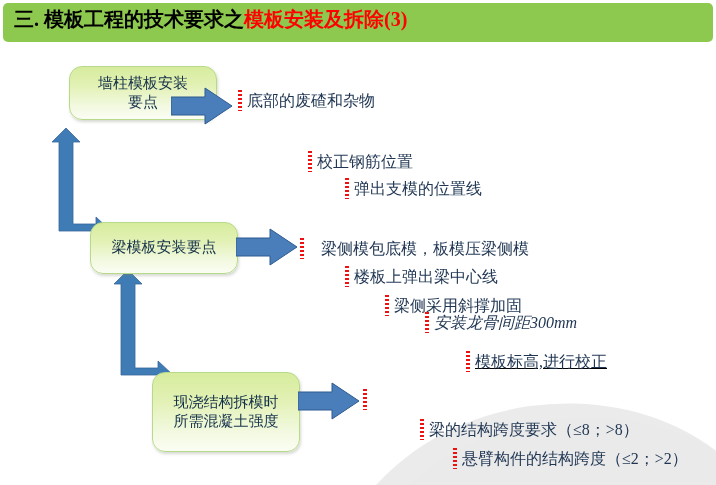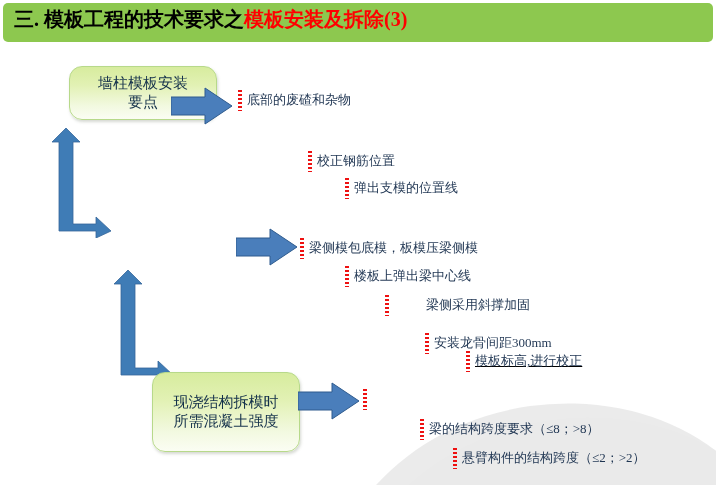--- a/index.html
+++ b/index.html
@@ -134,41 +134,44 @@
     background-image: linear-gradient(
       to bottom,
       #ee1111 0px, #ee1111 2px,
       rgba(255,255,255,0) 2px, rgba(255,255,255,0) 4px
     );
     background-size: 4px 4px;
     background-repeat: repeat-y;
   }
   .itext {
     font-family: "Liberation Serif", "DejaVu Serif", serif;
-    font-size: 13px;
+    font-size: 16px;
     color: #1f3552;
     line-height: 1.1;
   }
 </style>
 </head>
 <body>
 
 <div id="slide">
 
   <div class="swoosh2"></div>
   <div class="swoosh"></div>
 
   <div class="title-bar"></div>
   <div class="title-text"><span>三. 模板工程的技术要求之</span><span class="hl">模板安装及拆除(3)</span></div>
 
   <div class="nodebox" id="box1">
     <span class="label">墙柱模板安装
 要点</span>
   </div>
 
+  <div class="nodebox" id="box2">
+    <span class="label">梁模板安装要点</span>
+  </div>
 
   <div class="nodebox" id="box3">
     <span class="label">现浇结构拆模时
 所需混凝土强度</span>
   </div>
 
   <svg class="blockarrow" id="arrow1" viewBox="0 0 62 38">
     <polygon points="0,10 34,10 34,1 61,19 34,37 34,28 0,28" fill="#4a7ebb" stroke="#2e5b8e" stroke-width="1"></polygon>
   </svg>
   <svg class="blockarrow" id="arrow2" viewBox="0 0 62 38">
@@ -191,33 +194,33 @@
   </div>
   <div class="item" style="left:308px; top:151px;">
     <span class="bullet"></span>
     <span class="itext">校正钢筋位置</span>
   </div>
   <div class="item" style="left:345px; top:178px;">
     <span class="bullet"></span>
     <span class="itext">弹出支模的位置线</span>
   </div>
 
-  <div class="item" style="left:300px; top:238px;">
+  <div class="item" style="left:300px; top:238px;gap:12px;">
     <span class="bullet"></span>
     <span class="itext">梁侧模包底模，板模压梁侧模</span>
   </div>
   <div class="item" style="left:345px; top:266px;">
     <span class="bullet"></span>
     <span class="itext">楼板上弹出梁中心线</span>
   </div>
-  <div class="item" style="left:385px; top:295px;gap:32px;">
+  <div class="item" style="left:385px; top:295px;">
     <span class="bullet"></span>
     <span class="itext">梁侧采用斜撑加固</span>
   </div>
-  <div class="item" style="left:425px; top:333px;">
+  <div class="item" style="left:425px; top:312px;font-style:italic;">
     <span class="bullet"></span>
     <span class="itext">安装龙骨间距300mm</span>
   </div>
   <div class="item" style="left:466px; top:351px;text-decoration:underline;">
     <span class="bullet"></span>
     <span class="itext">模板标高,进行校正</span>
   </div>
 
   <div class="item" style="left:363px; top:389px;">
     <span class="bullet"></span>

